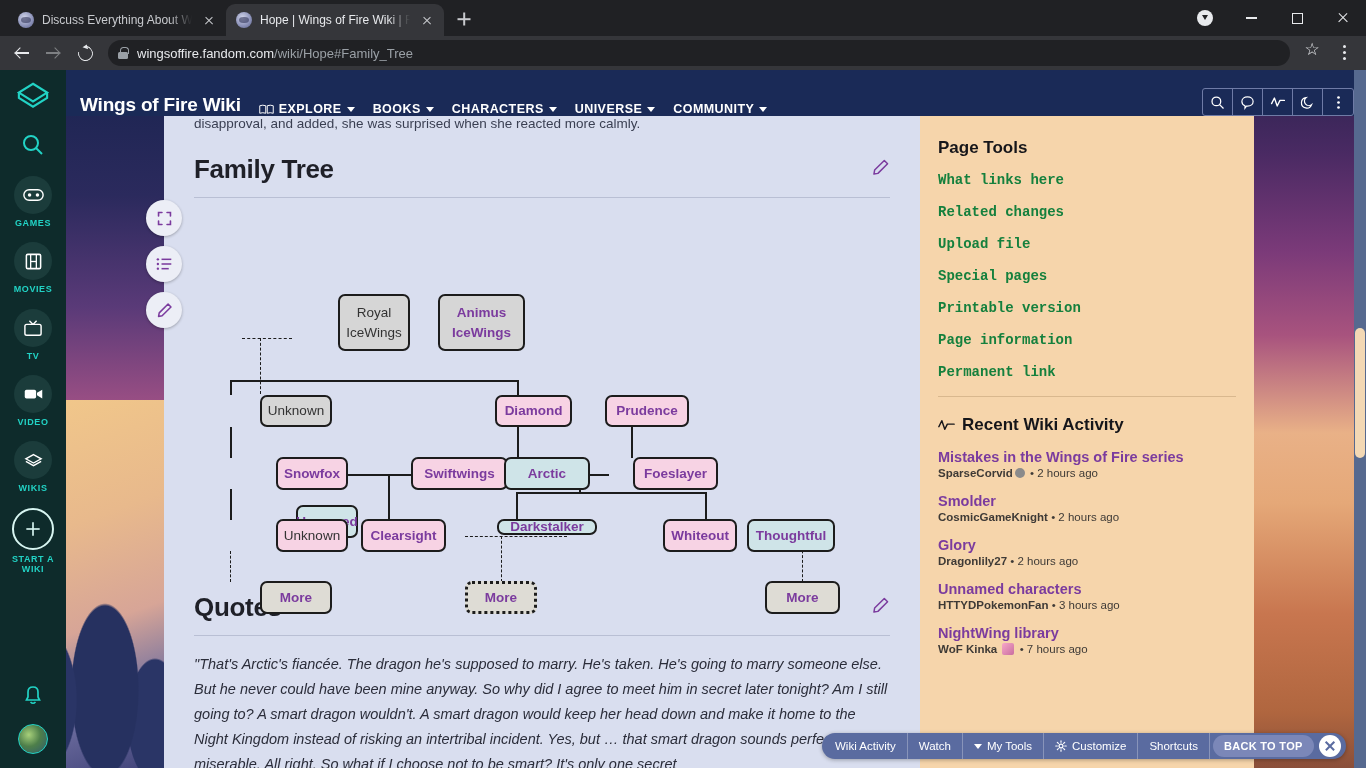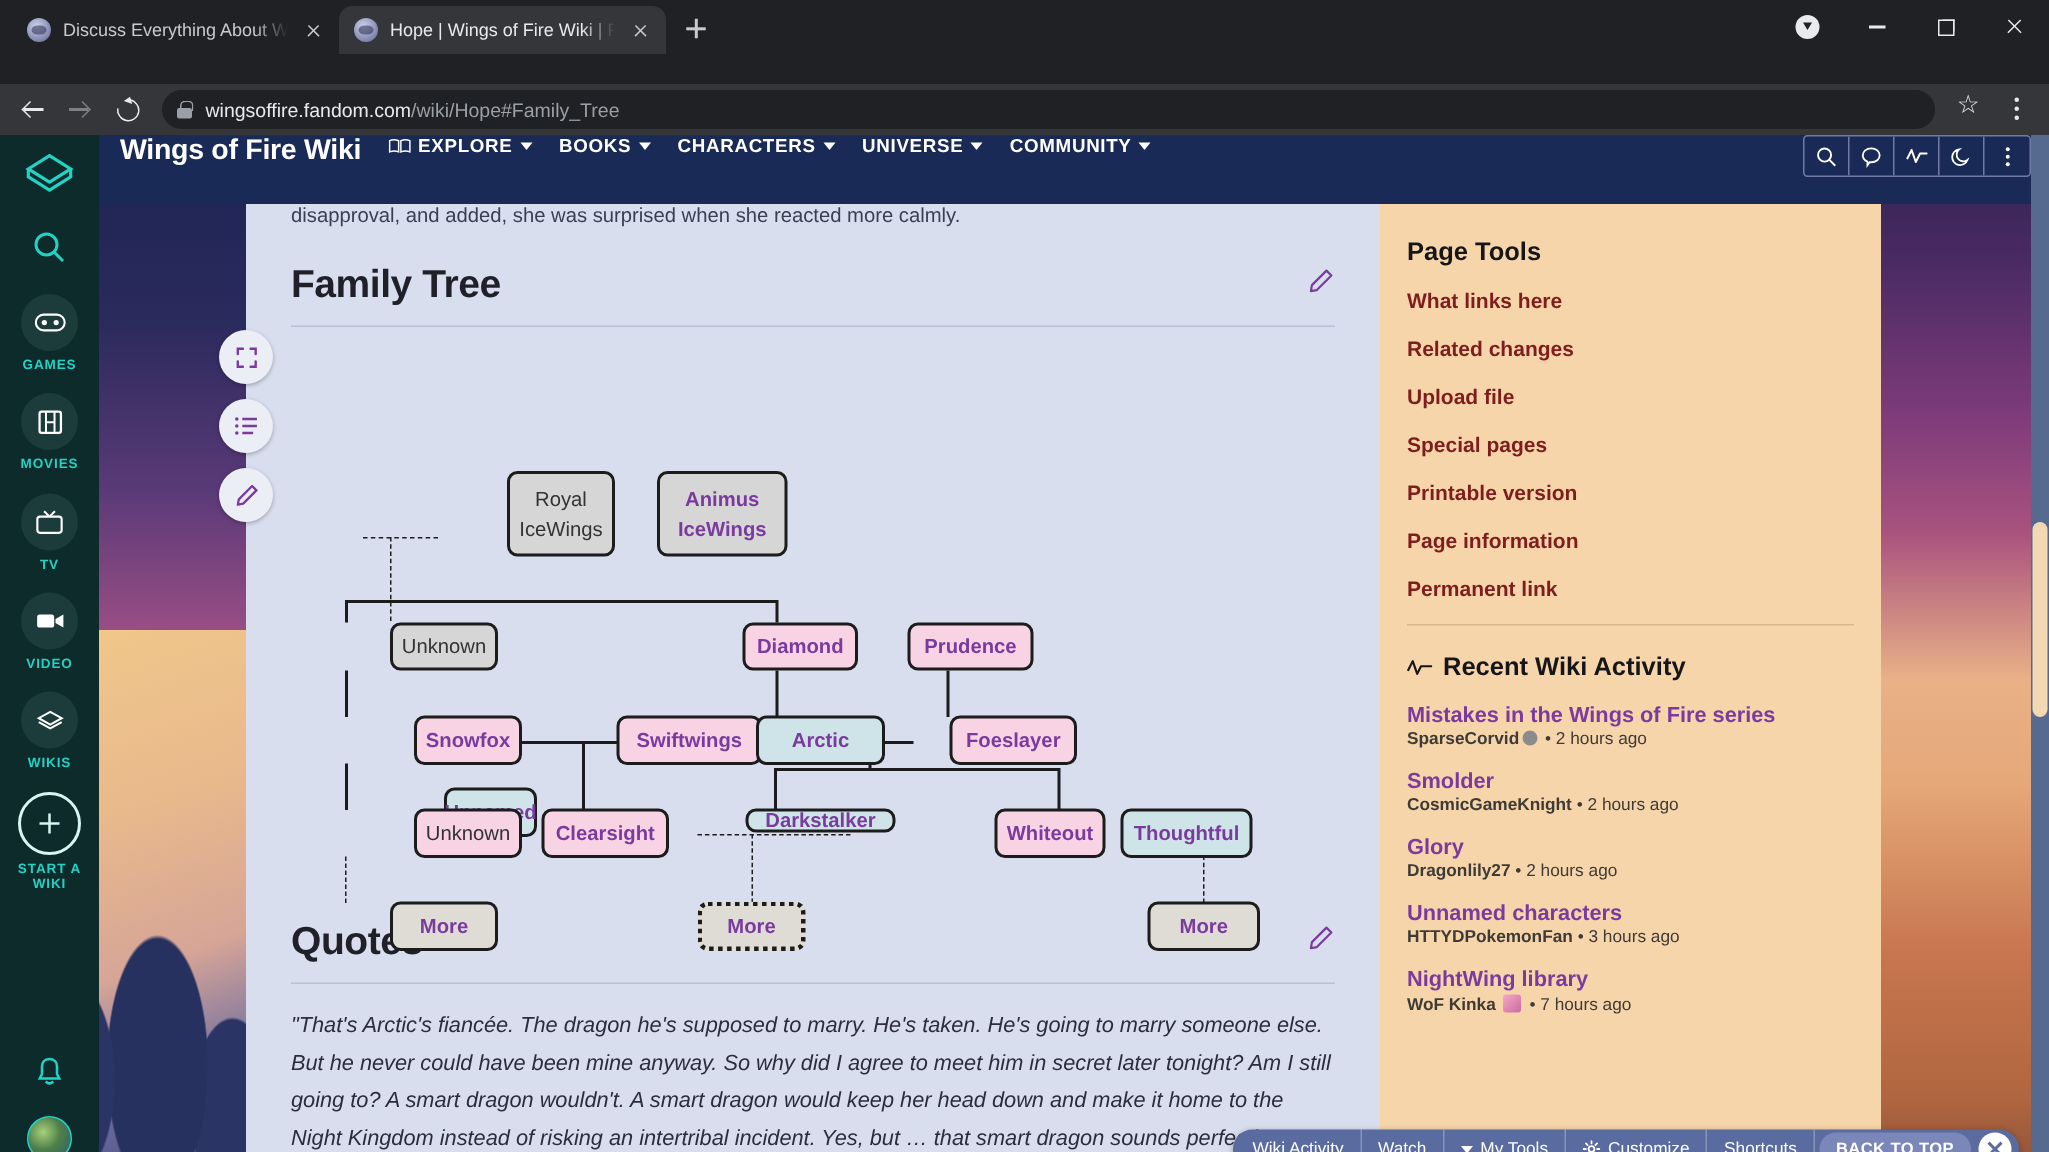--- a/index.html
+++ b/index.html
@@ -71,21 +71,21 @@
   .wc-min { width:11px; height:1.4px; background:#e8eaed; }
   .wc-max { width:11px; height:11px; position:relative; }
   .wc-max::before{content:"";position:absolute;left:0;bottom:0;width:9px;height:9px;border:1.4px solid #e8eaed;}
   .wc-max::after{content:"";position:absolute;right:0;top:0;width:7px;height:7px;border:1.4px solid #e8eaed;border-left:none;border-bottom:none;}
   .wc-close { width:12px; height:12px; position:relative; }
   .wc-close::before,.wc-close::after{content:"";position:absolute;top:5px;left:0;width:12px;height:1.4px;background:#e8eaed;}
   .wc-close::before{transform:rotate(45deg);} .wc-close::after{transform:rotate(-45deg);}
 
   #browser-toolbar {
     height: 34px; background: #35363a; display: flex; align-items: center;
-    padding: 0 6px; gap: 2px; margin-top: 20px;
+    padding: 0 6px; gap: 2px;
   }
   .nav-btn { width: 30px; height: 30px; display:flex;align-items:center;justify-content:center; border-radius:50%; }
   .nav-arrow { width:15px;height:15px;position:relative; }
   .nav-arrow::before{
     content:""; position:absolute; left:2px; top:6.8px; width:13px; height:1.6px; background:#e8eaed;
   }
   .nav-arrow::after{
     content:""; position:absolute; left:2px; top:3px; width:7px;height:7px;
     border-left:1.6px solid #e8eaed;border-bottom:1.6px solid #e8eaed;transform:rotate(45deg);
   }
@@ -180,21 +180,21 @@
   }
   .rail-label { font-size: 9px; font-weight: 700; letter-spacing: .6px; color: #22d3c5; text-align:center; line-height:1.15;}
   .rail-plus { width:42px;height:42px;border-radius:50%;border:2px solid #d7f5f1;display:flex;align-items:center;justify-content:center;margin-bottom:4px;}
   .rail-bottom { margin-top: auto; padding-bottom: 14px; display:flex;flex-direction:column;align-items:center;gap:14px;}
   .rail-avatar{ width:30px;height:30px;border-radius:50%;border:1.5px solid #22d3c5;
     background:radial-gradient(circle at 35% 35%, #a7d07a 0%, #4e7f4a 45%, #2d5a6e 100%); }
 
   
   #wiki-header {
     position: absolute; left: 66px; top: 0; width: 1300px; height: 46px;
-    background: #1a2a57; display: flex; align-items: flex-start; padding: 0 12px 0 14px;
+    background: #1a2a57; display: flex; align-items: flex-end; padding: 0 12px 0 14px;
     z-index: 35;
   }
   #wiki-title { color: #fff; font-size: 19px; font-weight: 700; letter-spacing: -.2px; margin-right: 18px; white-space: nowrap;}
   #wiki-nav { display: flex; align-items: center; gap: 18px; }
   .wnav { display: flex; align-items: center; gap: 5px; color: #fff; font-size: 12.5px; font-weight: 700; letter-spacing: .45px; white-space: nowrap;}
   .caret { width: 0;height: 0;border-left: 4px solid transparent;border-right: 4px solid transparent;border-top: 5px solid #fff; }
   #wiki-header-actions { margin-left: auto; display: flex; border: 1px solid #6f7ba6; border-radius: 3px; overflow: hidden; }
   .whdr-btn { width: 30px; height: 26px; display: flex; align-items: center; justify-content: center; border-right: 1px solid #6f7ba6;}
   .whdr-btn:last-child { border-right: none; }
 
@@ -238,21 +238,21 @@
   .ftdash.v { width: 0; border-left: 1.5px dashed #1c1c1c; }
 
   .quote-body { font-size: 14.5px; font-style: italic; color: #2b2d3a; line-height: 1.72; margin-top: 16px; }
 
   
   #right-rail {
     width: 334px; background: #f6d5ab; padding: 22px 18px 0 18px; overflow: hidden;
     position: relative;
   }
   .rail-heading { font-size: 17px; font-weight: 700; color: #16161a; margin-bottom: 14px; display:flex;align-items:center;gap:7px;}
-  .pt-link { display:block; font-size: 14px; font-weight: 700; color: #7f1d1d; margin-bottom: 16px; }
+  .pt-link { display:block; font-size: 14px; font-weight: 700; color: #15803d; margin-bottom: 16px; font-family: Liberation Mono, monospace; }
   .rail-divider { height: 1px; background: #d9b88e; margin: 8px 0 18px 0; }
   .act-item { margin-bottom: 14px; }
   .act-title { font-size: 14.5px; font-weight: 700; color: #7b3b9e; margin-bottom: 2px; }
   .act-meta { font-size: 11.5px; color: #3e3a36; }
   .act-user { font-weight: 700; }
   .act-badge { display:inline-block; width:10px;height:10px;border-radius:50%;background:#8b8b8b;vertical-align:-1px;margin:0 2px;}
   .act-badge2 { display:inline-block; width:12px;height:12px;border-radius:2px;
     background: linear-gradient(135deg,#f7a8c8,#c96ca0); vertical-align:-2px; margin:0 2px; }
 
   

